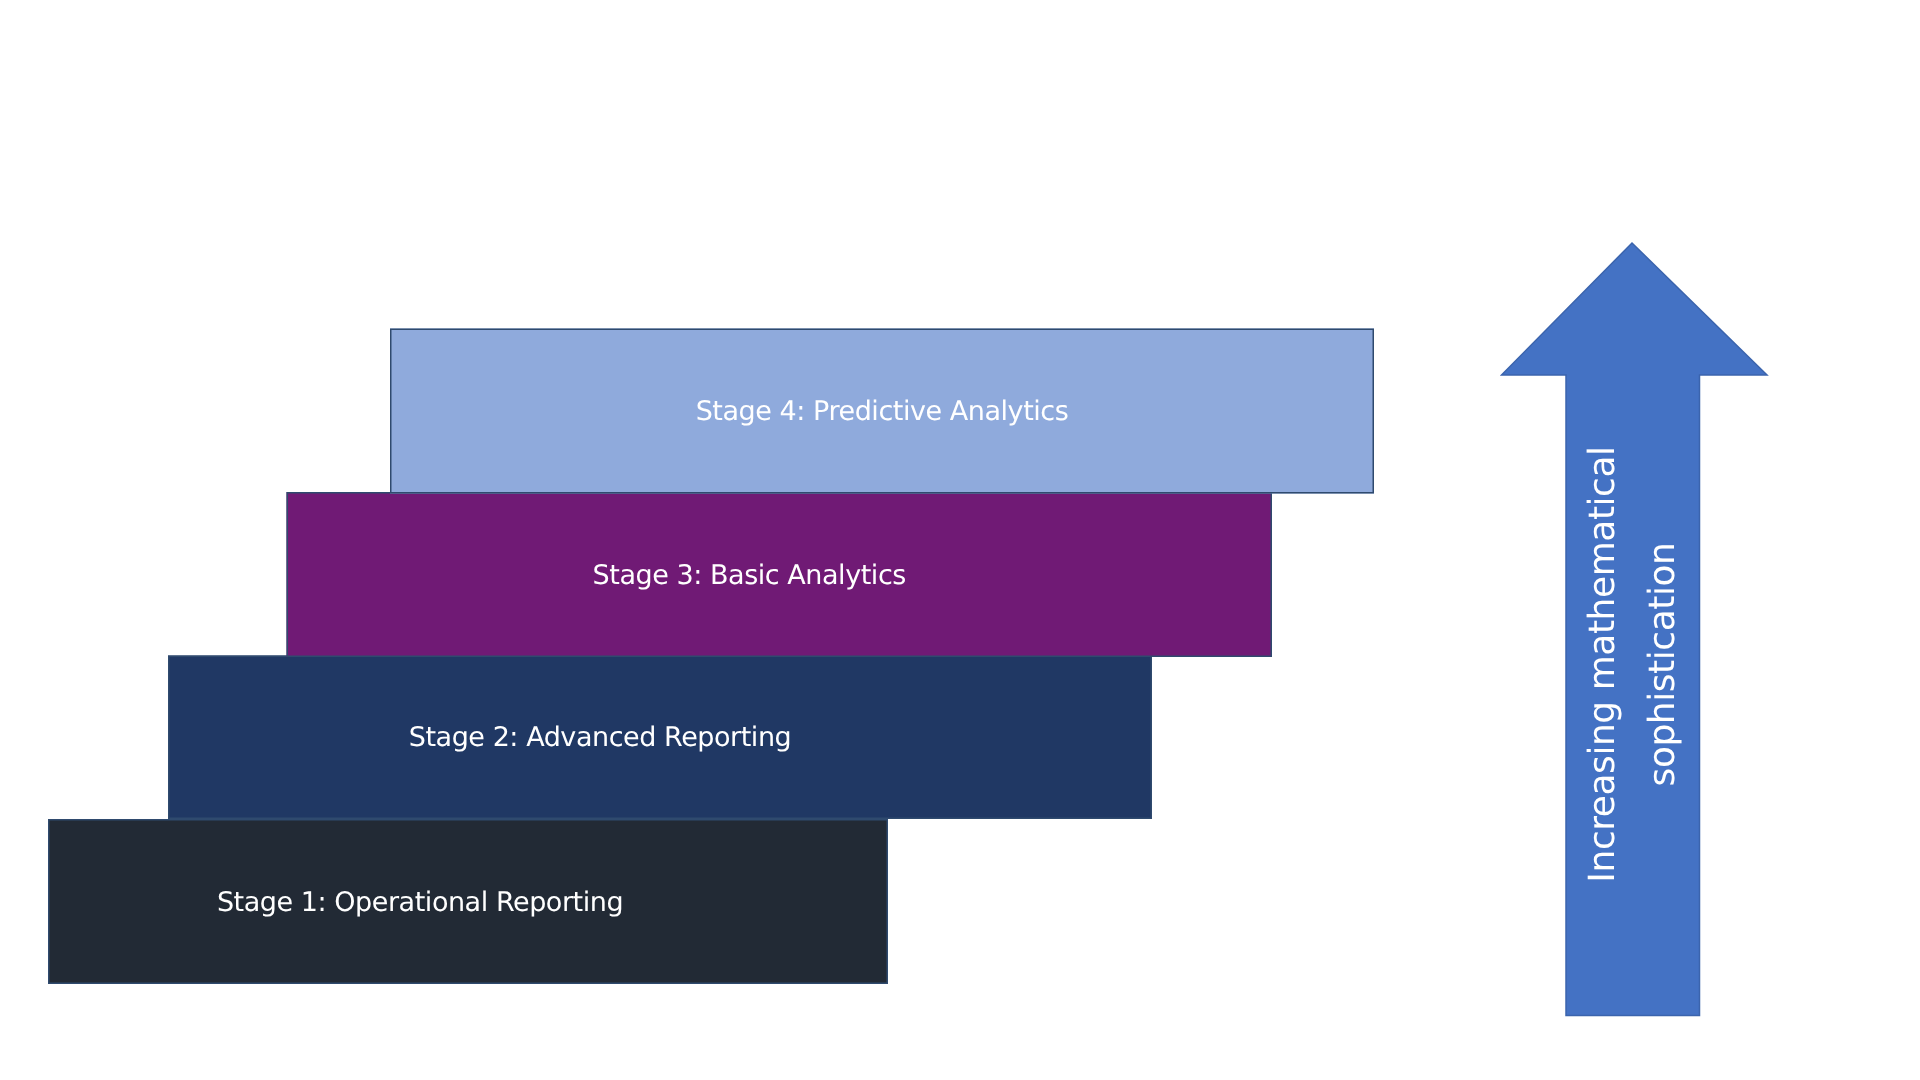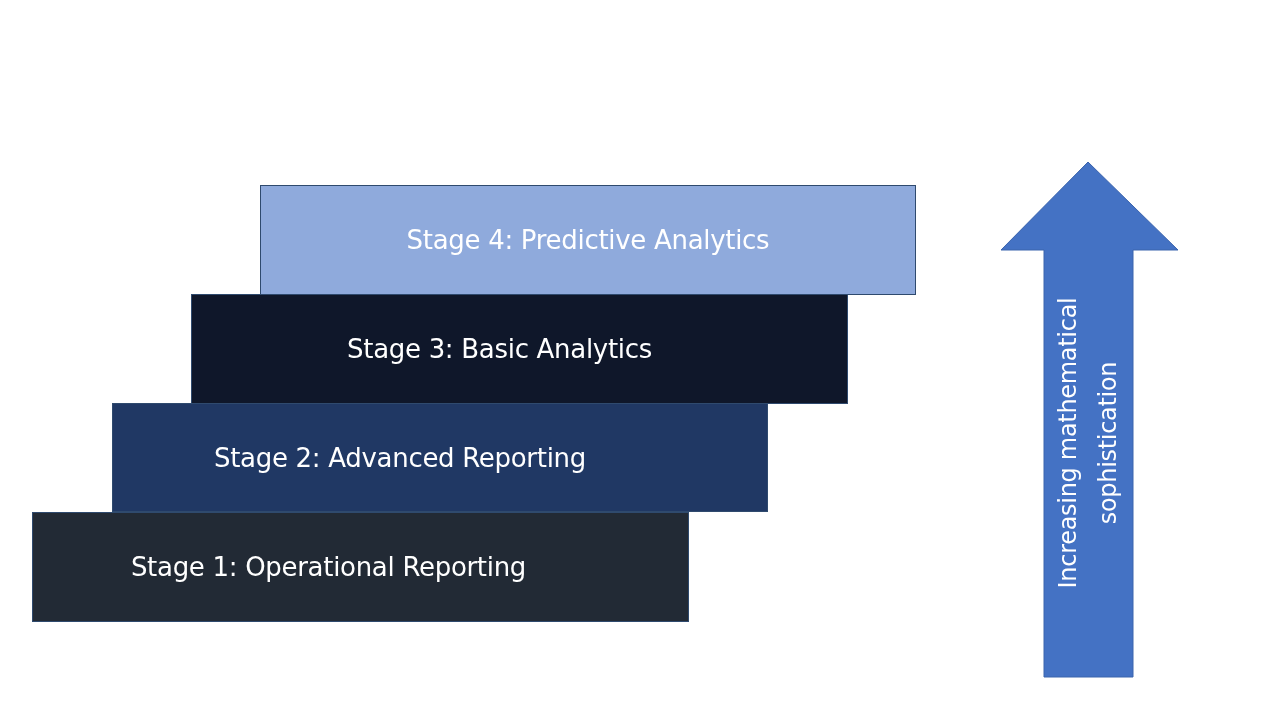--- a/index.html
+++ b/index.html
@@ -1,34 +1,34 @@
 <!DOCTYPE html>
 <html><head>
   <meta charset="utf-8">
   <style>
     html, body { margin:0; padding:0; }
     body { width:1280px; height:720px; background:#ffffff; position:relative; overflow:hidden; font-family:"DejaVu Sans", sans-serif; }
-    .stage { position:absolute; box-sizing:border-box; border:1px solid #2f4a6e; color:#ffffff; font-size:26px; display:flex; align-items:center; justify-content:center; letter-spacing:-0.3px; }
-    #stage1 { left:32px; top:512px; width:657px; height:110px; }
+    .stage { position:absolute; box-sizing:border-box; border:1px solid #2f4a6e; color:#ffffff; font-size:18px; display:flex; align-items:center; justify-content:center; letter-spacing:-0.3px;margin-top:34px; }
+    #stage1 { left:32px; top:512px; width:560px; height:110px; }
     #stage2 { left:112px; top:403px; width:656px; height:109px; }
     #stage3 { left:191px; top:294px; width:657px; height:110px; }
     #stage4 { left:260px; top:185px; width:656px; height:110px; }
     .arrow { position:absolute; left:1000px; top:160px; width:180px; height:520px; }
     .arrow-text { position:absolute; left:1088px; top:443px; width:340px; transform:translate(-50%,-50%) rotate(-90deg); color:#ffffff; font-size:24px; line-height:40px; text-align:center; letter-spacing:-0.3px; }
   </style>
 </head>
 <body>
 
 <div id="stage1" class="stage" style="background:#222a35;">
   <span style="margin-left:-64px;">Stage 1: Operational Reporting</span>
 </div>
 <div id="stage2" class="stage" style="background:#203864;">
   <span style="margin-left:-80px;">Stage 2: Advanced Reporting</span>
 </div>
-<div id="stage3" class="stage" style="background:#0f172a;">
+<div id="stage3" class="stage" style="background:#701a75;">
   <span style="margin-left:-40px;">Stage 3: Basic Analytics</span>
 </div>
 <div id="stage4" class="stage" style="background:#8faadc;">
   <span>Stage 4: Predictive Analytics</span>
 </div>
 
 <svg class="arrow" viewBox="0 0 180 520">
   <polygon points="88,2 178,90 133,90 133,517 44,517 44,90 1,90" fill="#4472c4" stroke="#3b64ad" stroke-width="1"></polygon>
 </svg>
 <div class="arrow-text">

